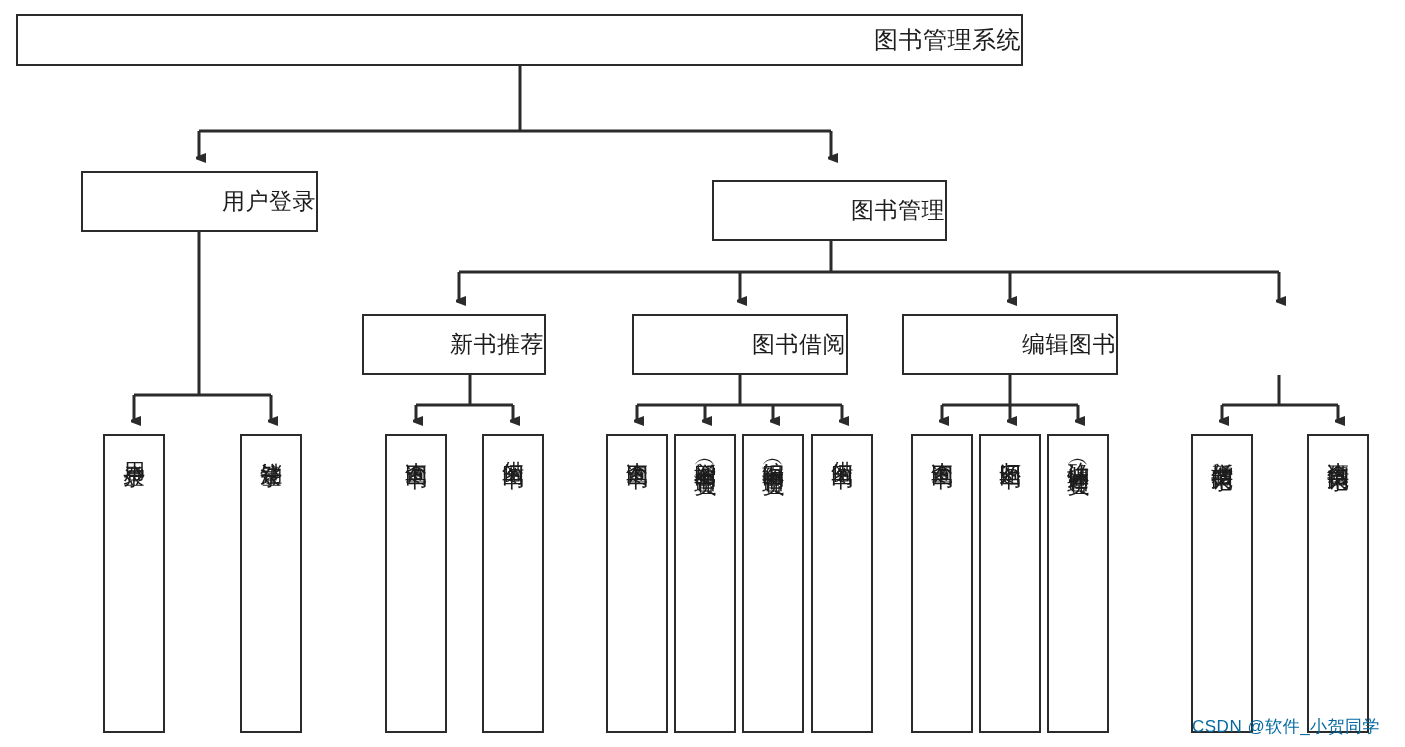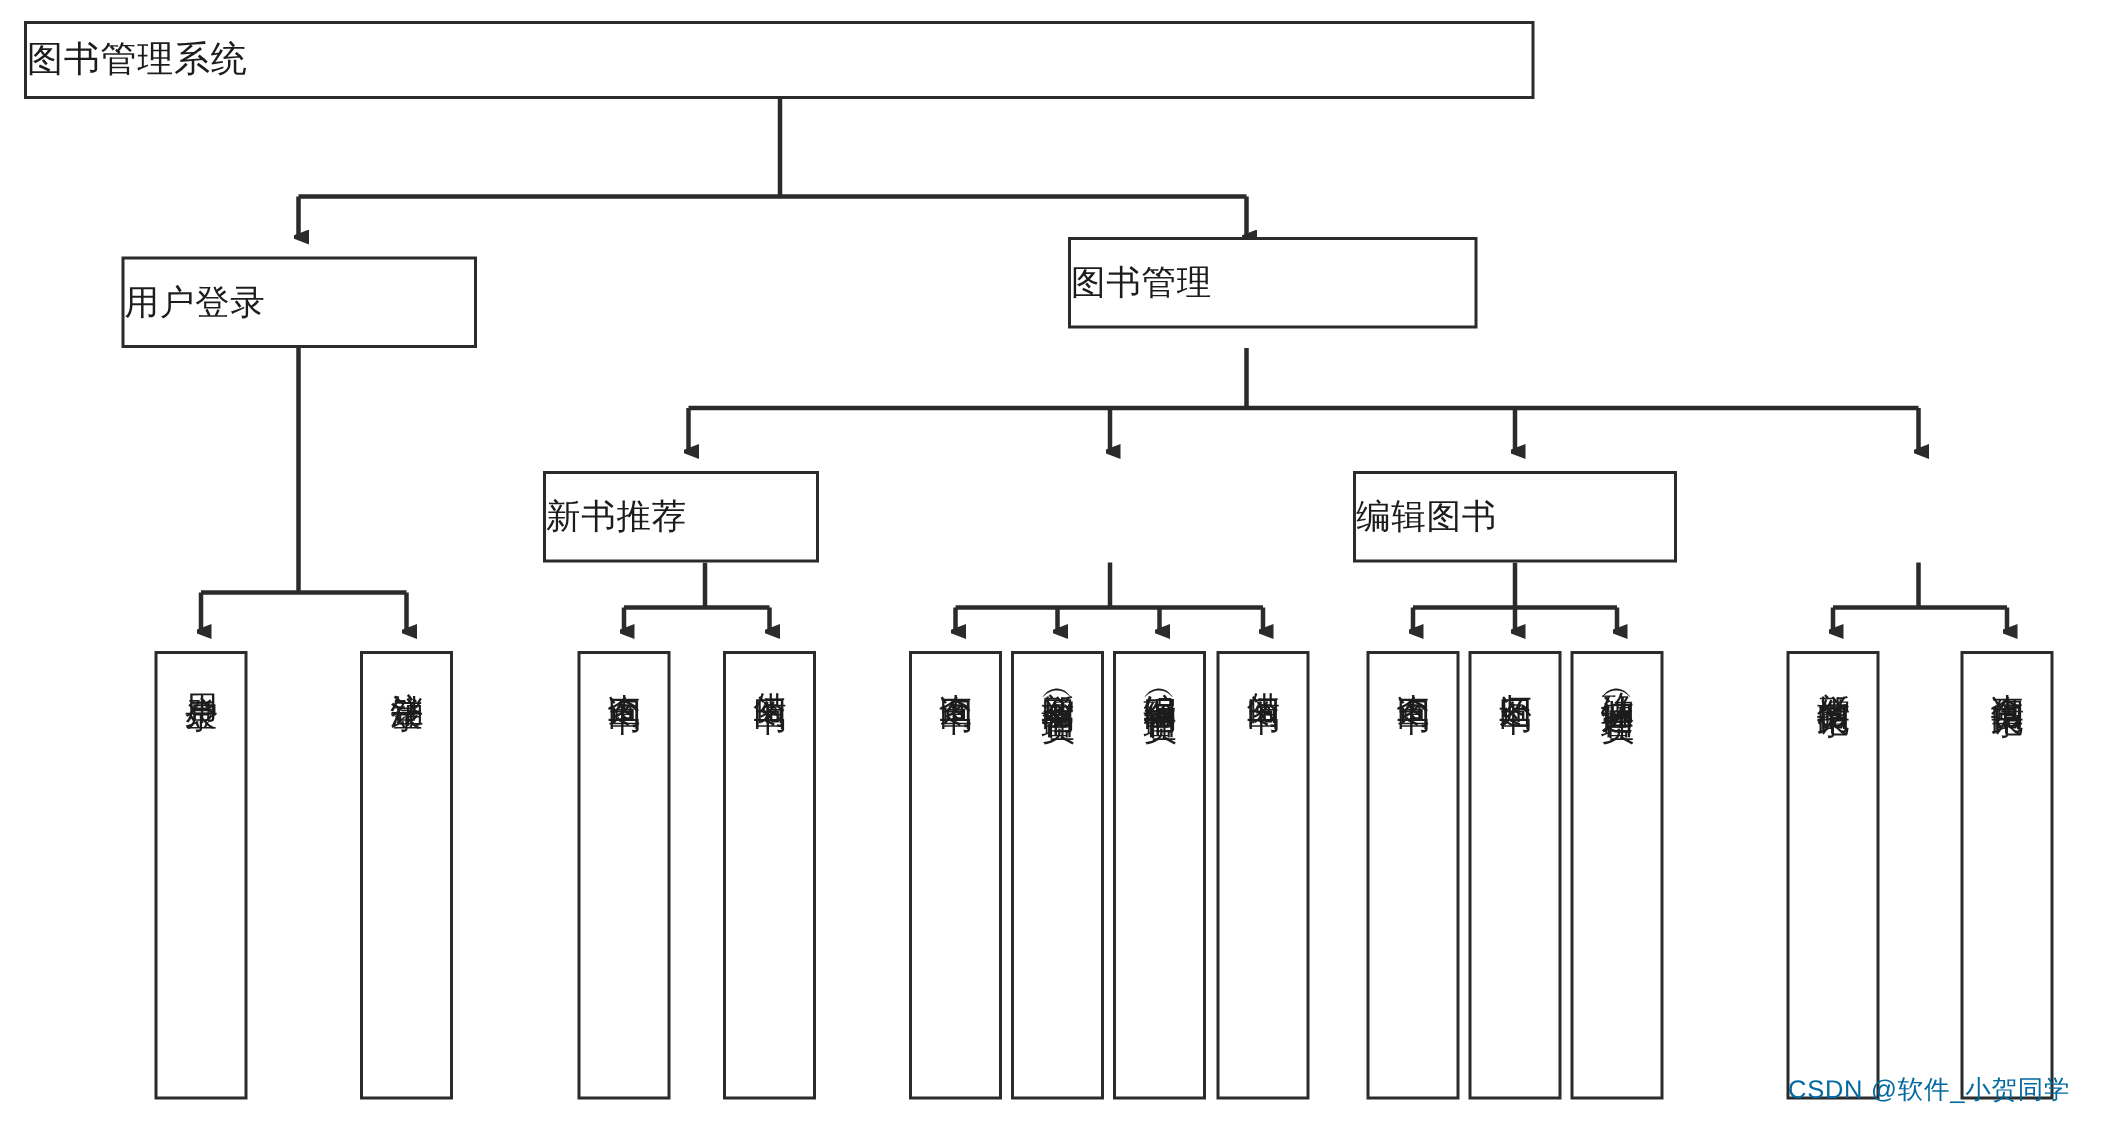--- a/index.html
+++ b/index.html
@@ -25,21 +25,21 @@
     height: 747px;
     pointer-events: none;
   }
   .node {
     position: absolute;
     box-sizing: border-box;
     border: 2px solid #2b2b2b;
     background: #ffffff;
     display: flex;
     align-items: center;
-    justify-content: flex-start;
+    justify-content: flex-end;
     color: #1c1c1c;
   }
   .node .label {
     display: block;
     text-align: center;
     letter-spacing: 0.5px;
   }
   .node.horizontal .label {
     writing-mode: horizontal-tb;
     font-size: 23px;
@@ -125,28 +125,31 @@
   </svg>
 
   <div class="node horizontal root" style="left:16px; top:14px; width:1007px; height:52px;">
     <span class="label">图书管理系统</span>
   </div>
 
   <div class="node horizontal" style="left:81px; top:171px; width:237px; height:61px;">
     <span class="label">用户登录</span>
   </div>
 
-  <div class="node horizontal" style="left:712px; top:158px; width:273px; height:61px;">
+  <div class="node horizontal" style="left:712px; top:180px; width:235px; height:61px;">
     <span class="label">图书管理</span>
   </div>
 
   <div class="node horizontal" style="left:362px; top:314px; width:184px; height:61px;">
     <span class="label">新书推荐</span>
   </div>
 
+  <div class="node horizontal" style="left:632px; top:314px; width:216px; height:61px;">
+    <span class="label">图书借阅</span>
+  </div>
 
   <div class="node horizontal" style="left:902px; top:314px; width:216px; height:61px;">
     <span class="label">编辑图书</span>
   </div>
 
 
   <div class="node vertical" style="left:103px; top:434px; width:62px; height:299px;">
     <span class="label">用户登录</span>
   </div>
 

